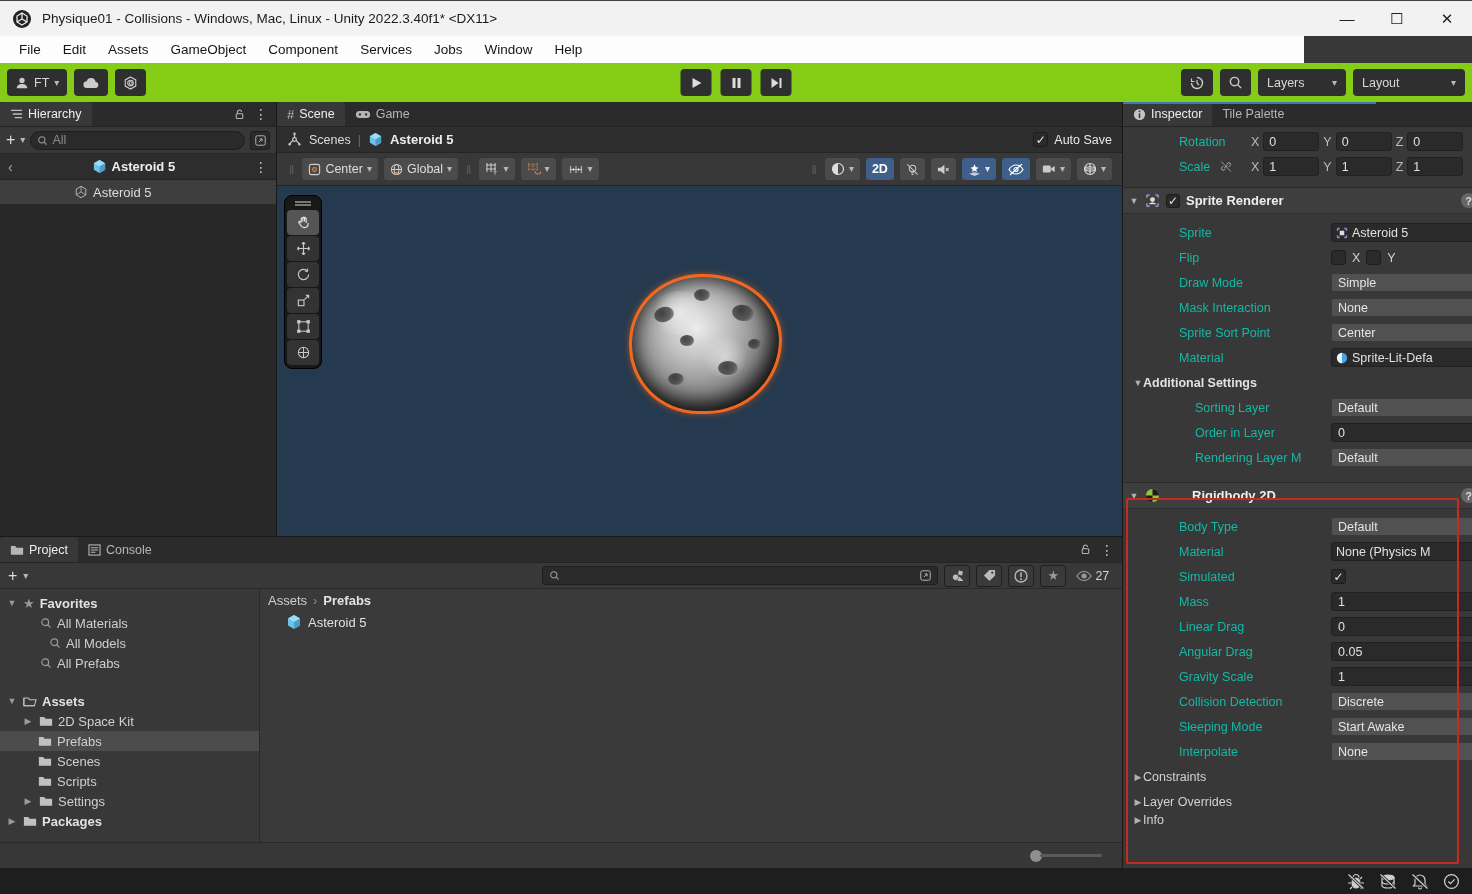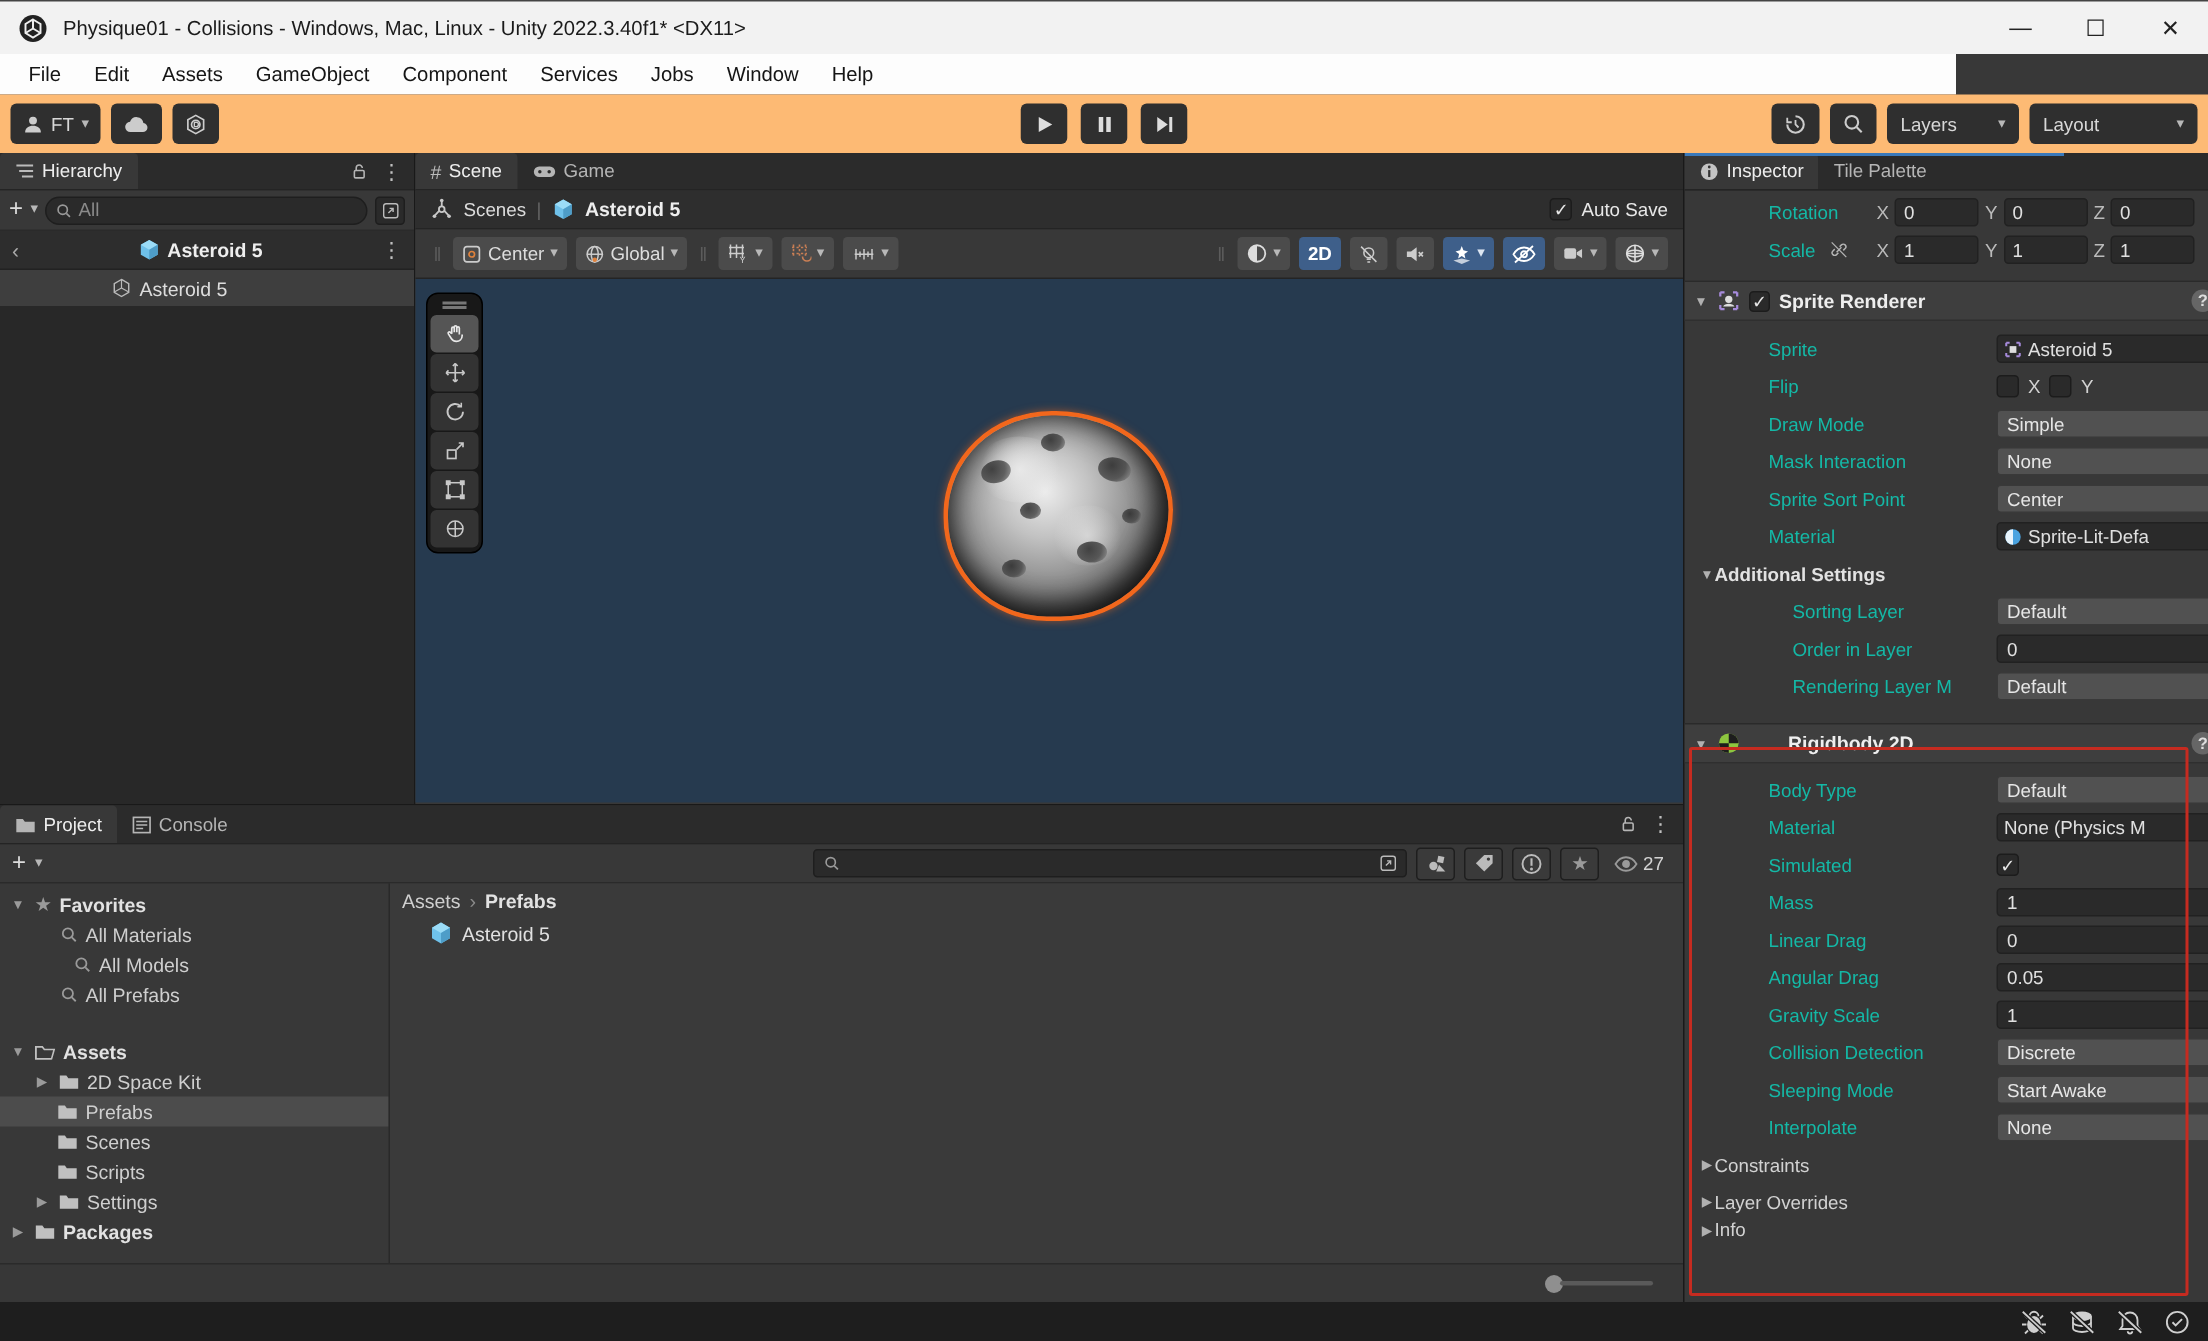--- a/index.html
+++ b/index.html
@@ -14,21 +14,21 @@
   .titlebar .appicon { width:20px; height:20px; margin:0 10px 0 12px; }
   .titlebar .title { font-size:13.5px; }
   .wincontrols { margin-left:auto; display:flex; height:100%; }
   .winbtn { width:50px; height:100%; display:flex; align-items:center; justify-content:center; color:#222; font-size:15px; }
 
   
   .menubar { left:0; top:36px; width:1304px; height:27px; background:#fdfdfd; color:#151515; display:flex; align-items:center; padding-left:8px; font-size:13.5px; }
   .menuitem { padding:0 11px; height:100%; display:flex; align-items:center; }
 
   
-  .topbar { left:0; top:63px; width:1472px; height:39px; background:#fdba74; display:flex; align-items:center; }
+  .topbar { left:0; top:63px; width:1472px; height:39px; background:#84cc16; display:flex; align-items:center; }
   .tbtn { background:#2f2f2f; border-radius:4px; height:27px; display:flex; align-items:center; justify-content:center; gap:5px; color:#d8d8d8; padding:0 8px; margin-left:7px; }
   .playgroup { position:absolute; left:50%; transform:translateX(-50%); display:flex; gap:9px; }
   .pbtn { width:31px; height:27px; background:#2f2f2f; border-radius:4px; display:flex; align-items:center; justify-content:center; }
   .topright { margin-left:auto; display:flex; align-items:center; margin-right:7px; }
   .ddtop { background:#2f2f2f; border-radius:4px; height:27px; display:flex; align-items:center; justify-content:space-between; color:#d8d8d8; padding:0 9px; margin-left:7px;text-align:center; }
   .caret { color:#b8b8b8; font-size:10px; line-height:1; }
 
   
   .panel { background:#383838; }
   .tabstrip { background:#2b2b2b; height:25px; display:flex; align-items:stretch; border-bottom:1px solid #242424; }

